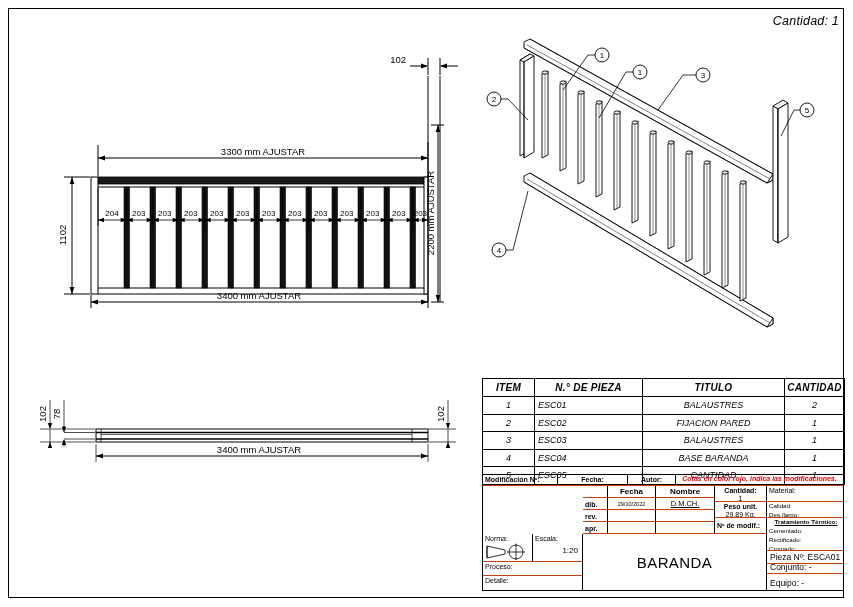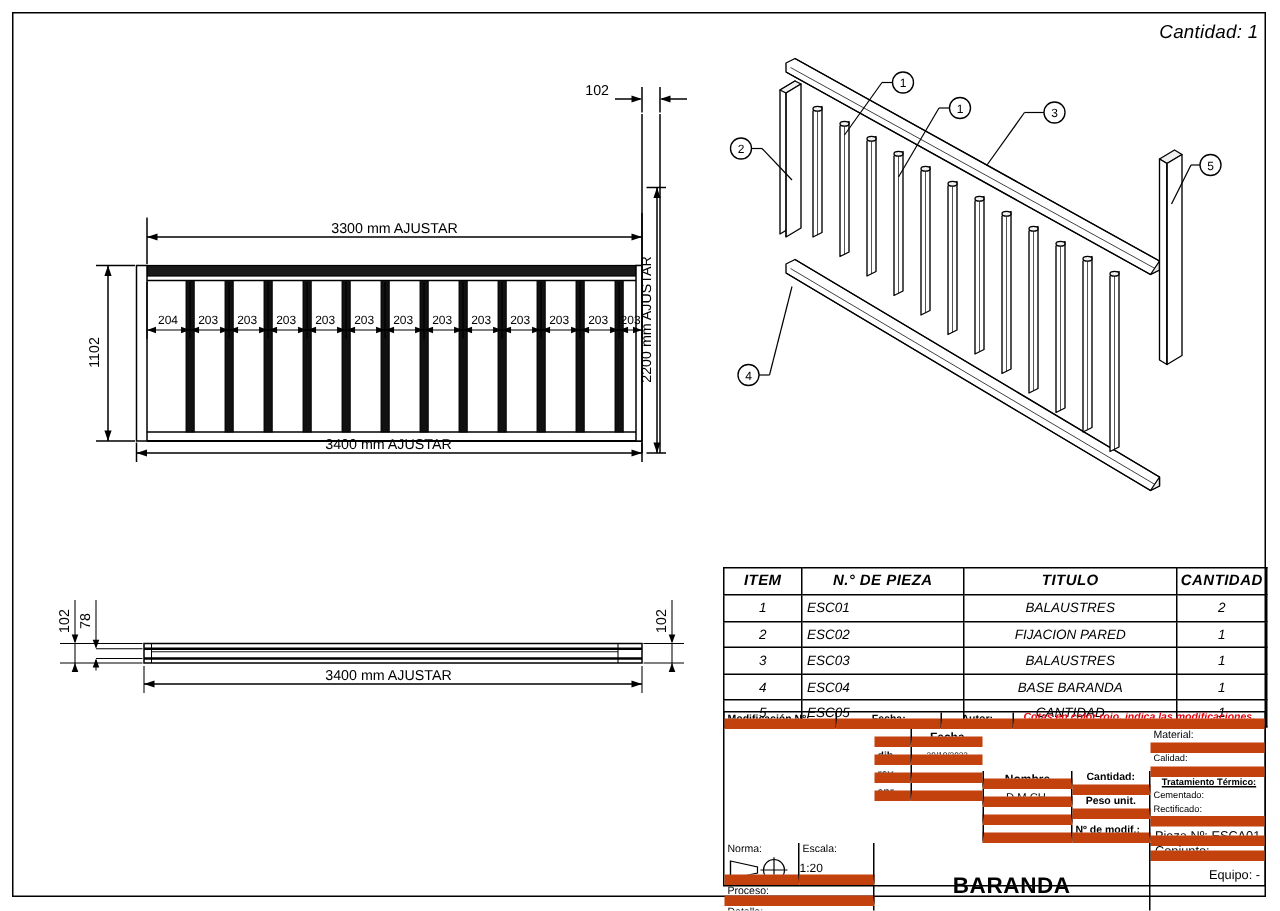--- a/index.html
+++ b/index.html
@@ -43,32 +43,32 @@
   #parts th{font-weight:bold;font-size:10px;height:17px;letter-spacing:.3px;}
   #parts td{height:16.5px;font-size:9px;}
   #parts td.pz{text-align:left;padding-left:3px;}
   
   #titleblock{
     position:absolute;left:482px;top:474px;width:362px;height:117px;
     border:1px solid #000;box-sizing:border-box;
   }
   .tb-cell{position:absolute;box-sizing:border-box;overflow:hidden;}
   .bl{border-left:1px solid #000;}
-  .br{border-right:1px solid #000;margin-top:28px;}
-  .bb{border-bottom:7px solid #c2410c;}
+  .br{border-right:1px solid #000;}
+  .bb{border-bottom:1px solid #c2410c;}
   .lbl{font-size:7px;font-weight:bold;padding:1px 0 0 2px;line-height:1.15;white-space:nowrap;}
   .lbl-n{font-size:7px;font-weight:normal;padding:1px 0 0 2px;line-height:1.2;white-space:nowrap;}
   .val{font-size:7px;text-align:center;line-height:1.2;}
   .modred{color:#e8000d;font-style:italic;font-weight:bold;font-size:7px;
           text-align:center;line-height:1.25;white-space:nowrap;}
   .brand{
     font-style:italic;font-weight:bold;font-size:22px;
     text-align:center;letter-spacing:.5px;
   }
-  .bigname{font-size:15px;text-align:right;letter-spacing:.4px;font-weight:bold;}
+  .bigname{font-size:15px;text-align:right;letter-spacing:.4px;}
   .bold9{font-size:8.5px;font-weight:normal;padding-left:3px;white-space:nowrap;}
   .ctrhdr{font-size:8px;font-weight:bold;text-align:center;}
   .sm6{font-size:6.2px;line-height:1.45;padding-left:2px;}
   .u{text-decoration:underline;}
 </style>
 </head>
 <body>
 
 <div id="sheet">
 
@@ -525,38 +525,38 @@
       <div class="sm6">Cromado:</div>
 
     </div>
     <div class="tb-cell bb" style="left:284px;top:76px;width:76px;height:13px;">
       <div class="bold9" style="line-height:13px;">Pieza Nº: ESCA01</div>
     </div>
     <div class="tb-cell bb" style="left:284px;top:86px;width:76px;height:13px;">
       <div class="bold9" style="line-height:13px;">Conjunto: -</div>
     </div>
     <div class="tb-cell" style="left:284px;top:102px;width:76px;height:13px;">
-      <div class="bold9" style="line-height:13px;margin-left:36px;">Equipo: -</div>
+      <div class="bold9" style="line-height:13px;">Equipo: -</div>
     </div>
 
     <div class="tb-cell bb br" style="left:0;top:59px;width:50px;height:28px;">
       <div class="lbl-n">Norma:</div>
       <svg width="50" height="17" viewBox="0 0 50 17" style="display:block;">
         <g stroke="#000" fill="none" stroke-width="0.8">
           <path d="M4,3 L22,7 L22,11 L4,15 Z"></path>
           <line x1="4" y1="3" x2="4" y2="15"></line>
           <circle cx="33" cy="9" r="7"></circle>
           <line x1="33" y1="0.5" x2="33" y2="17.5"></line>
           <line x1="24" y1="9" x2="42" y2="9"></line>
         </g>
       </svg>
     </div>
     <div class="tb-cell bb br" style="left:50px;top:59px;width:50px;height:28px;">
       <div class="lbl-n">Escala:</div>
-      <div style="font-size:8px;padding-right:4px;padding-top:3px;">1:20</div>
+      <div style="font-size:8px;text-align:right;padding-right:4px;padding-top:3px;">1:20</div>
     </div>
     <div class="tb-cell bb br" style="left:0;top:87px;width:100px;height:14px;">
       <div class="lbl-n">Proceso:</div>
     </div>
     <div class="tb-cell br" style="left:0;top:101px;width:100px;height:14px;">
       <div class="lbl-n">Detalle:</div>
     </div>
 
     <div class="tb-cell br" style="left:100px;top:59px;width:184px;height:56px;display:flex;align-items:center;justify-content:center;">
       <div class="bigname">BARANDA</div>

